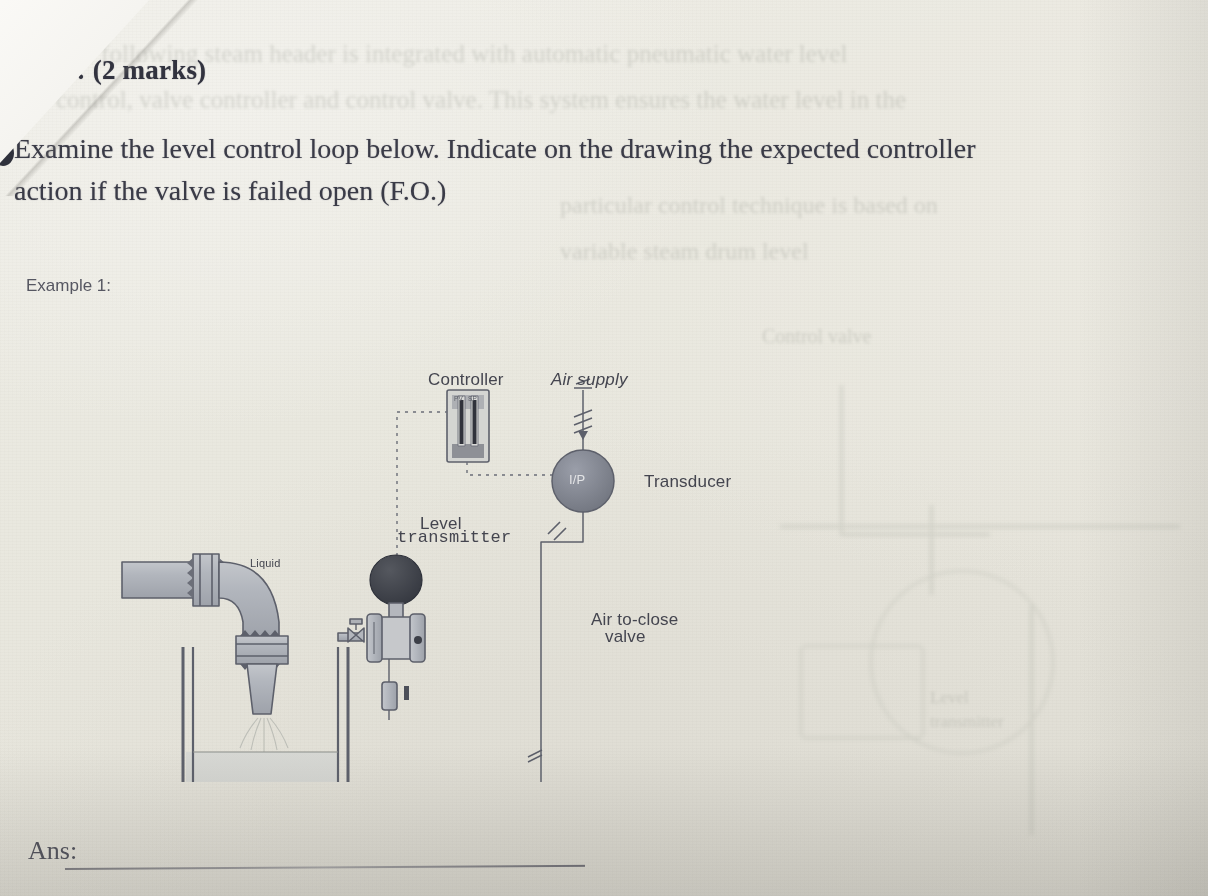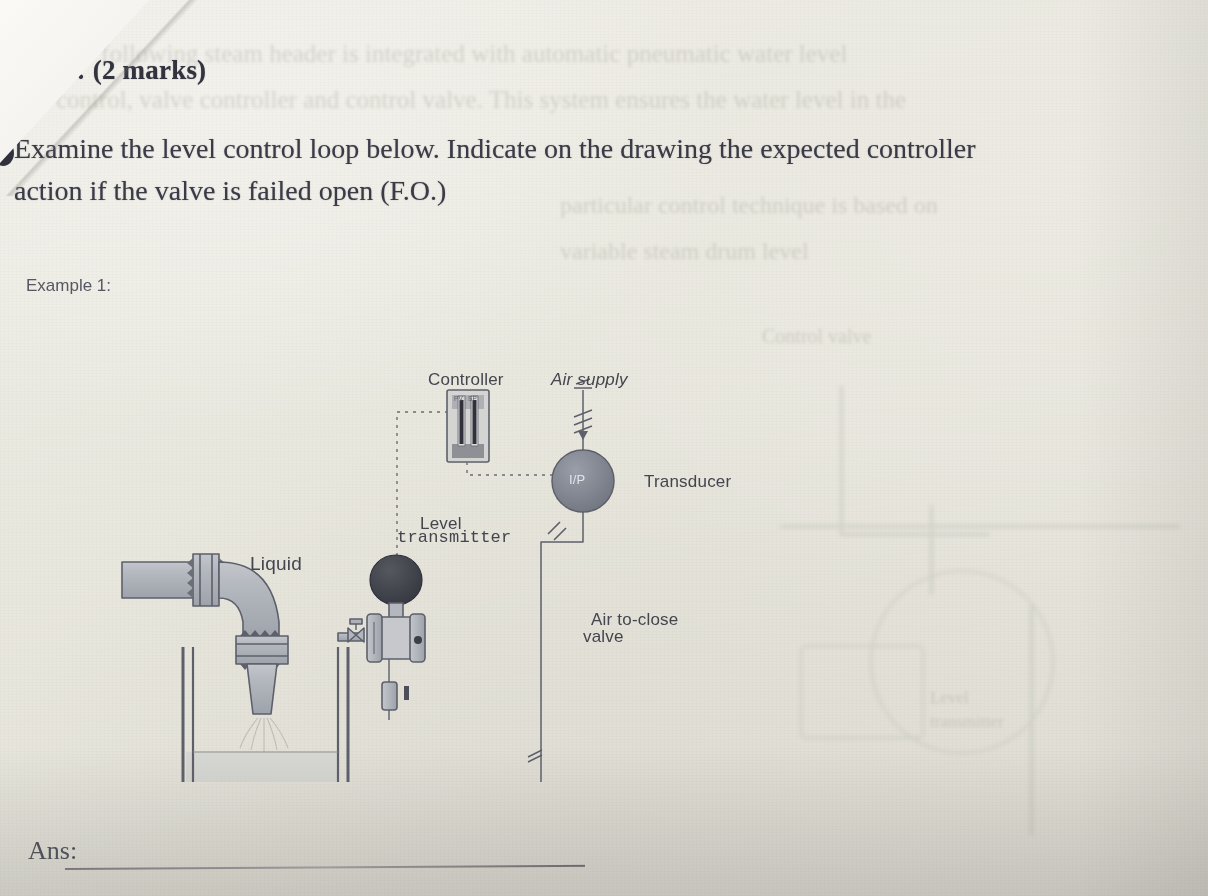--- a/index.html
+++ b/index.html
@@ -302,23 +302,23 @@
 
       </g>
     </svg>
 
     <div class="dlabel" style="left:428px;top:110px;">Controller</div>
     <div class="dlabel" style="left:551px;top:110px;font-style:italic;">Air supply</div>
     <div class="dlabel" style="left:618px;top:212px;margin-left:26px;">Transducer</div>
     <div class="dlabel" style="left:569px;top:210px;font-size:13px;color:#e3e4e6;filter:blur(.5px);">I/P</div>
     <div class="dlabel" style="left:420px;top:254px;">Level</div>
     <div class="dlabel" style="left:397px;top:268px;font-family:Liberation Mono, monospace;">transmitter</div>
-    <div class="dlabel" style="left:250px;top:294px;font-size:19px;">Liquid</div>
+    <div class="dlabel" style="left:250px;top:294px;font-size:11px;">Liquid</div>
     <div class="dlabel" style="left:591px;top:350px;">Air to-close</div>
-    <div class="dlabel" style="left:583px;top:367px;">valve</div>
+    <div class="dlabel" style="left:605px;top:367px;">valve</div>
 
     <div class="dlabel" style="left:454px;top:129px;font-size:6.5px;color:#5a5d66;">PV</div>
     <div class="dlabel" style="left:468px;top:129px;font-size:6.5px;color:#5a5d66;">SP</div>
   </div>
 
   <div class="ansrow">Ans:</div>
   <div class="ansline"></div>
 
   <div class="shadow-bottom"></div>
   <div class="shadow-right"></div>

